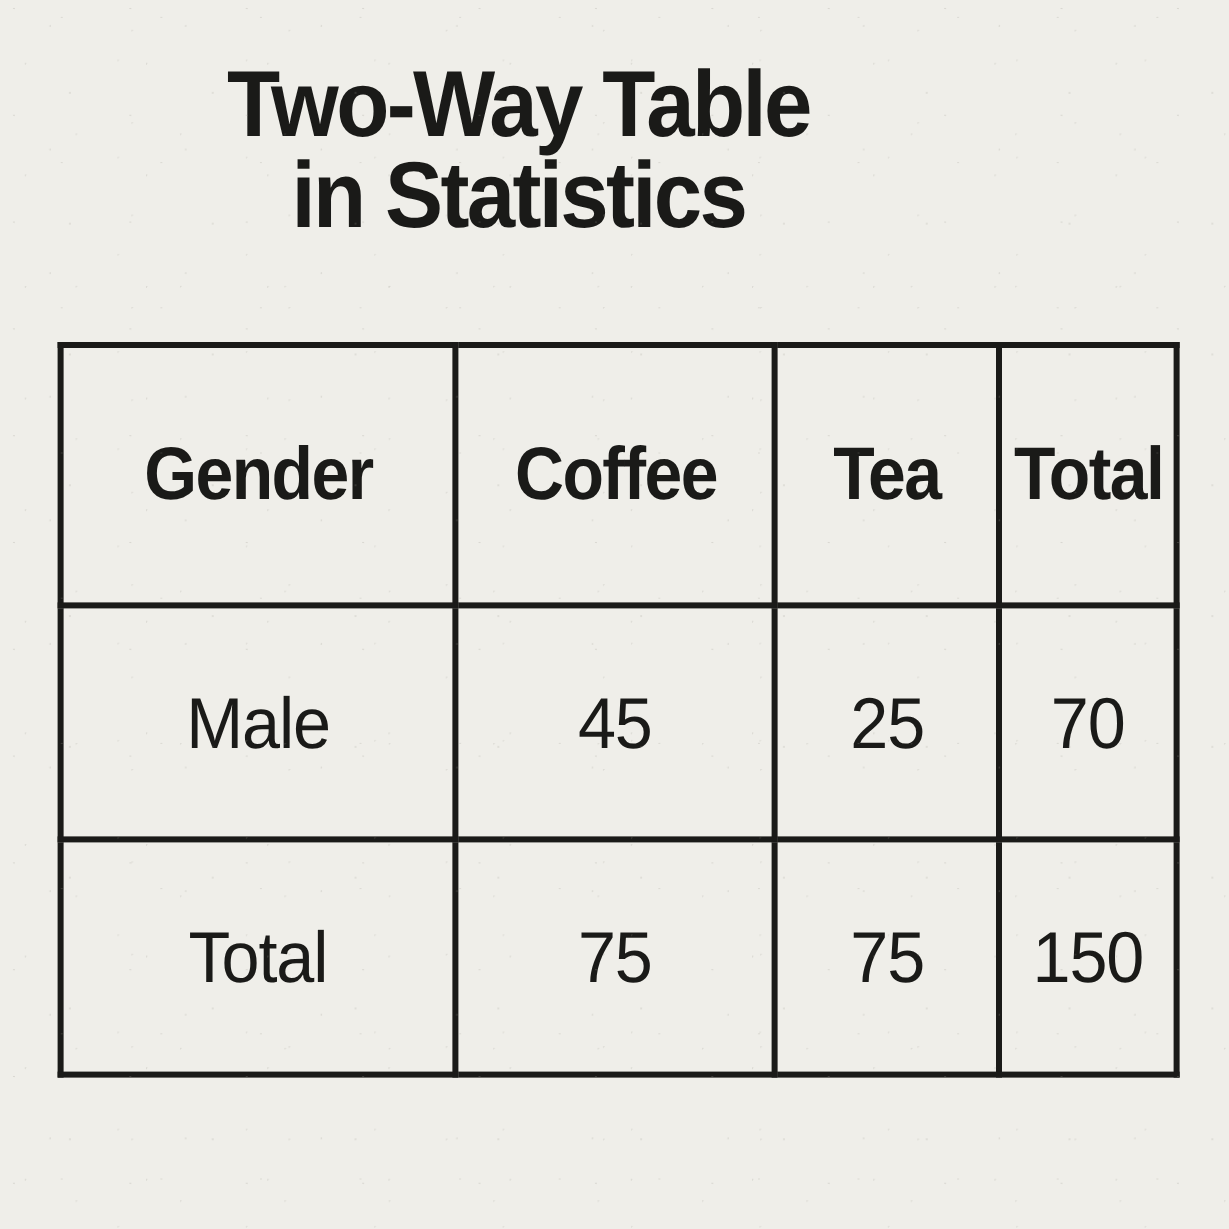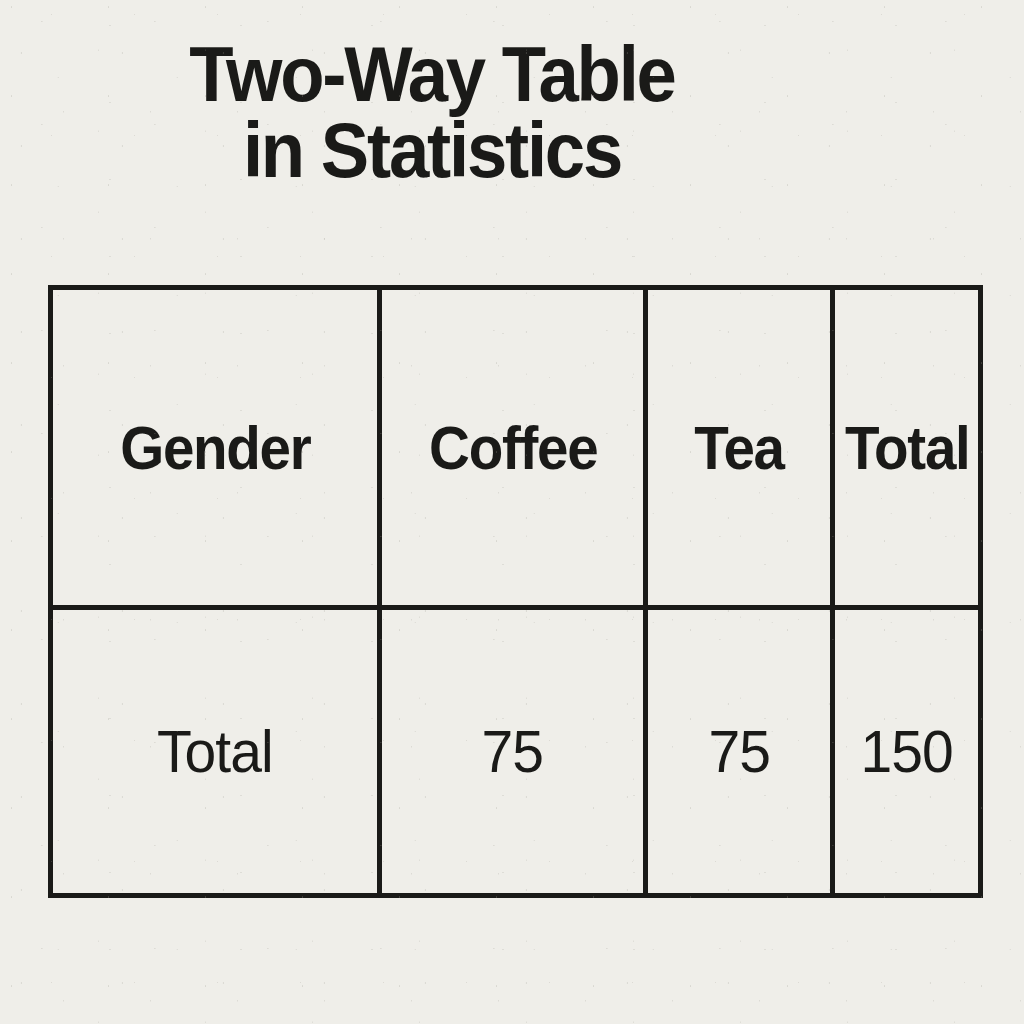--- a/index.html
+++ b/index.html
@@ -38,21 +38,21 @@
   .stage {
     position: relative;
     width: 1024px;
     height: 1024px;
   }
 
   
   .title-block {
     position: absolute;
     left: 0;
-    top: 36px;
+    top: 48px;
     width: 864px;
     text-align: center;
   }
   .title-line {
     display: block;
     font-size: 78px;
     font-weight: 700;
     line-height: 0.98;
     letter-spacing: -2.4px;
     color: #1a1a18;
@@ -137,20 +137,34 @@
             <span class="cell-txt">Coffee</span>
           </td>
           <td>
             <span class="cell-txt">Tea</span>
           </td>
           <td class="cell-narrow">
             <span class="cell-txt">Total</span>
           </td>
         </tr>
 
+        <tr class="data-row">
+          <td>
+            <span class="cell-txt">Male</span>
+          </td>
+          <td>
+            <span class="cell-txt">45</span>
+          </td>
+          <td>
+            <span class="cell-txt">25</span>
+          </td>
+          <td class="cell-narrow">
+            <span class="cell-txt">70</span>
+          </td>
+        </tr>
 
 
         <tr class="data-row">
           <td>
             <span class="cell-txt">Total</span>
           </td>
           <td>
             <span class="cell-txt">75</span>
           </td>
           <td>

